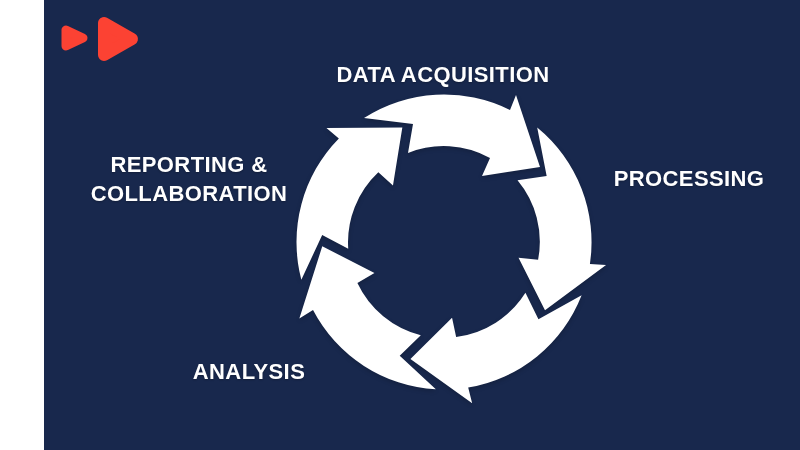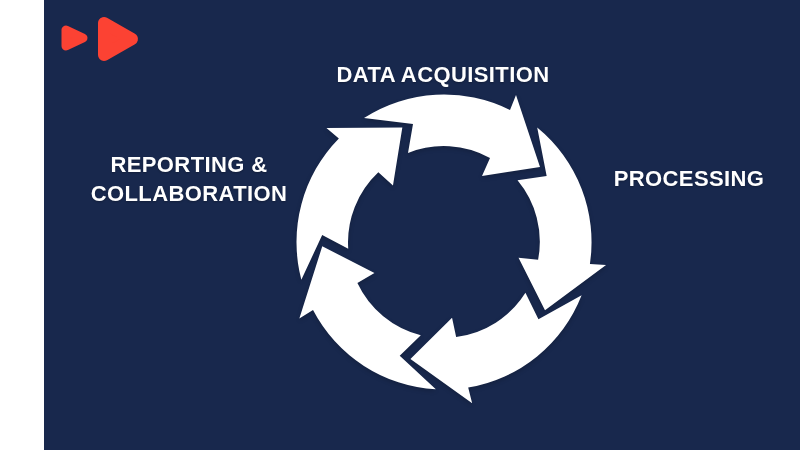--- a/index.html
+++ b/index.html
@@ -85,16 +85,17 @@
     <use href="#cycle-arrow-shape" transform="rotate(144 400 242)"></use>
     <use href="#cycle-arrow-shape" transform="rotate(216 400 242)"></use>
     <use href="#cycle-arrow-shape" transform="rotate(288 400 242)"></use>
   </svg>
 
   <div class="stage-label label-top">DATA ACQUISITION</div>
 
   <div class="stage-label label-right">PROCESSING</div>
 
 
+  <div class="stage-label label-bottom-left">ANALYSIS</div>
 
   <div class="stage-label label-left wrap">REPORTING &amp; COLLABORATION</div>
 
 </div>
 
 </body></html>

